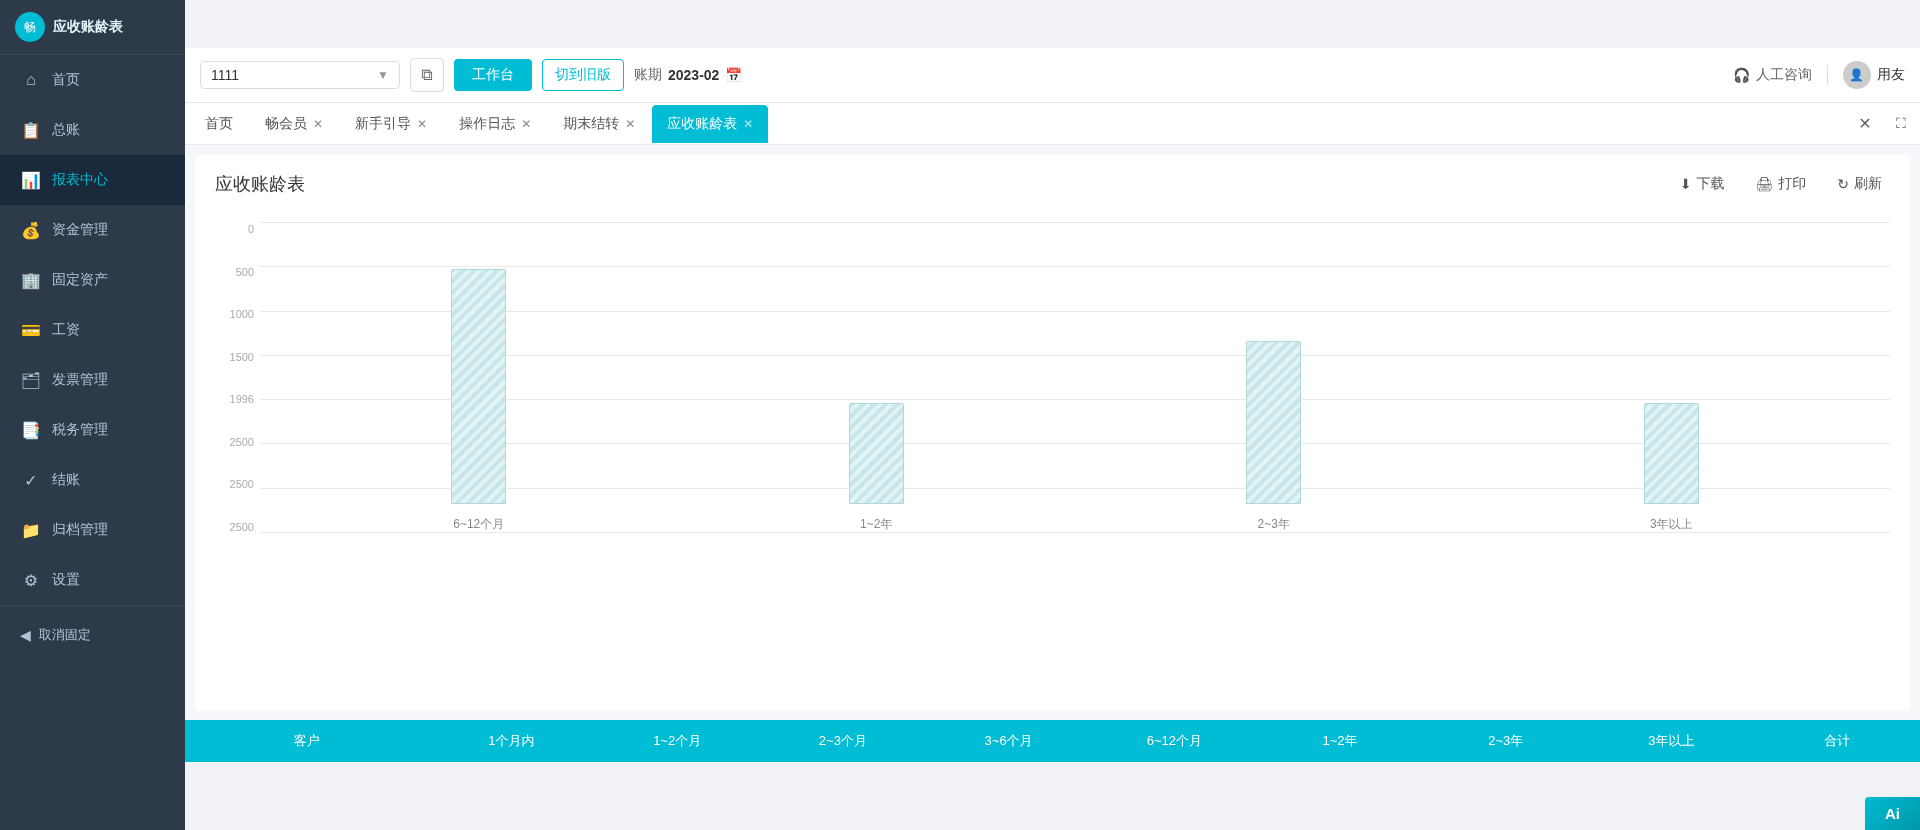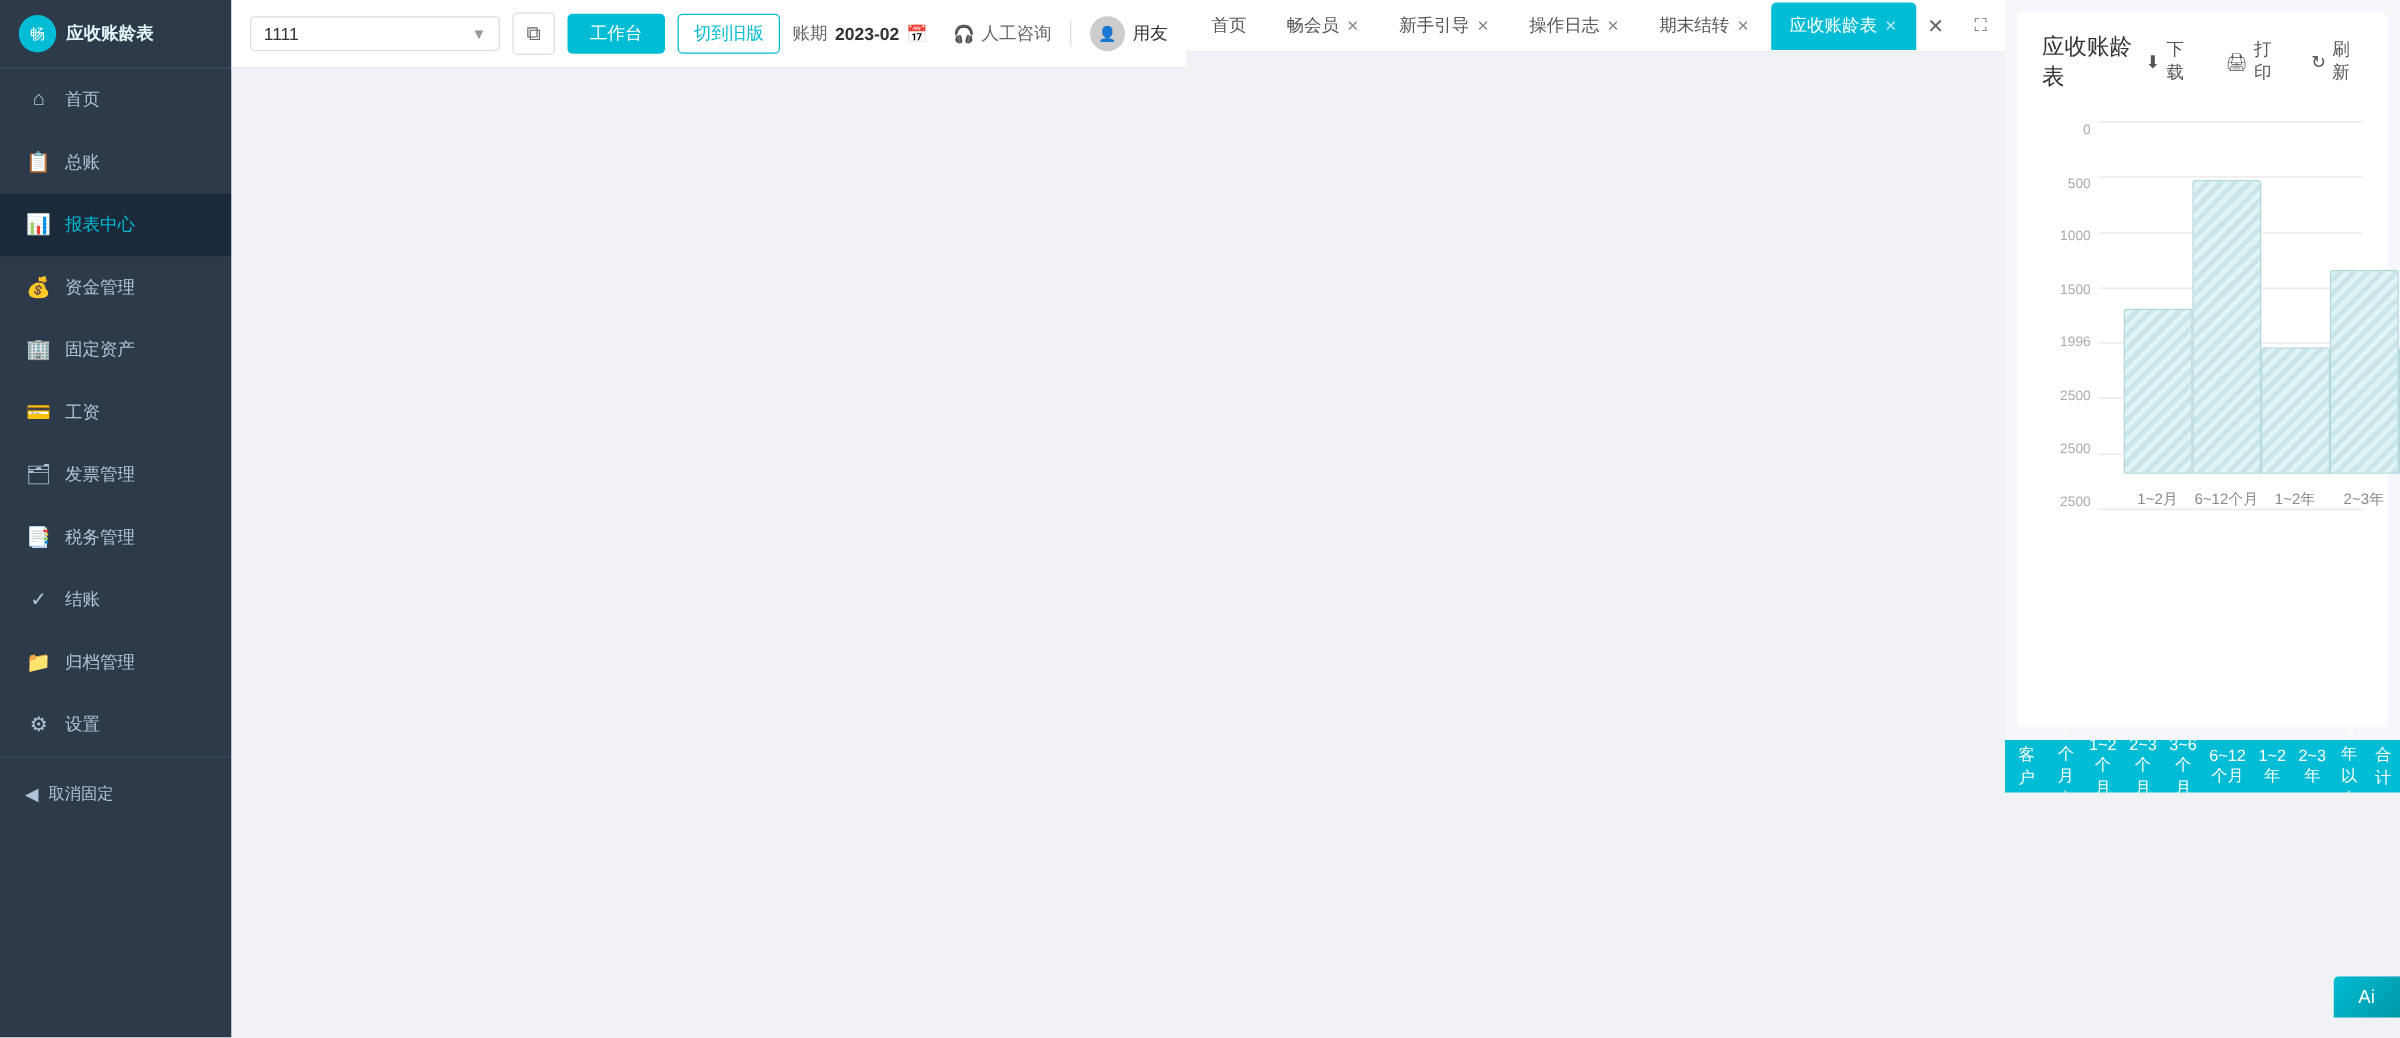--- a/index.html
+++ b/index.html
@@ -78,23 +78,24 @@
       color: #b0c4d8;
       cursor: pointer;
       font-size: 13px;
     }
     .sidebar-bottom-item-icon { margin-right: 8px; font-size: 14px; }
 
     
     .main {
       flex: 1;
       display: flex;
-      flex-direction: row;
-      height: 634px;
+      flex-direction: column;
+      height: 714px;
       overflow: hidden;
+      margin-top: 48px;
     }
 
     
     .header {
       height: 55px;
       background: #fff;
       display: flex;
       align-items: center;
       padding: 0 15px;
       border-bottom: 1px solid #e8e8e8;
@@ -411,27 +412,27 @@
       color: #fff;
       font-size: 13px;
       font-weight: 500;
       padding: 0 5px;
     }
     .table-header-cell.wide { flex: 1.5; font-family: Liberation Serif, serif; }
 
     
     .ai-badge {
       position: fixed;
-      bottom: 16px;
+      bottom: 0;
       right: 0;
       background: linear-gradient(135deg, #00bcd4, #0097a7);
       color: #fff;
       padding: 8px 20px;
       font-size: 15px;
-      font-weight: normal;
+      font-weight: bold;
       border-radius: 4px 0 0 0;
       cursor: pointer;
     }
   </style>
 </head>
 <body>
 
 <div class="sidebar">
   <div class="sidebar-logo">
     <div class="sidebar-logo-icon">
@@ -602,24 +603,20 @@
                 <div class="chart-grid-line" style="bottom: 14.2857%;"></div>
                 <div class="chart-grid-line" style="bottom: 28.5714%;"></div>
                 <div class="chart-grid-line" style="bottom: 42.8571%;"></div>
                 <div class="chart-grid-line" style="bottom: 57.1429%;"></div>
                 <div class="chart-grid-line" style="bottom: 71.4286%;"></div>
                 <div class="chart-grid-line" style="bottom: 85.7143%;"></div>
                 <div class="chart-grid-line" style="bottom: 100%;"></div>
               </div>
             <div class="chart-bars-container" id="bars-container">
                 <div class="chart-bar-group">
-                  <div class="chart-bar" style="height: 132px; width: 55px;"></div>
-                  <div class="chart-x-label">1~2月</div>
-                </div>
-                <div class="chart-bar-group">
                   <div class="chart-bar" style="height: 235.2px; width: 55px;"></div>
                   <div class="chart-x-label">6~12个月</div>
                 </div>
                 <div class="chart-bar-group">
                   <div class="chart-bar" style="height: 100.8px; width: 55px;"></div>
                   <div class="chart-x-label">1~2年</div>
                 </div>
                 <div class="chart-bar-group">
                   <div class="chart-bar" style="height: 163.2px; width: 55px;"></div>
                   <div class="chart-x-label">2~3年</div>

